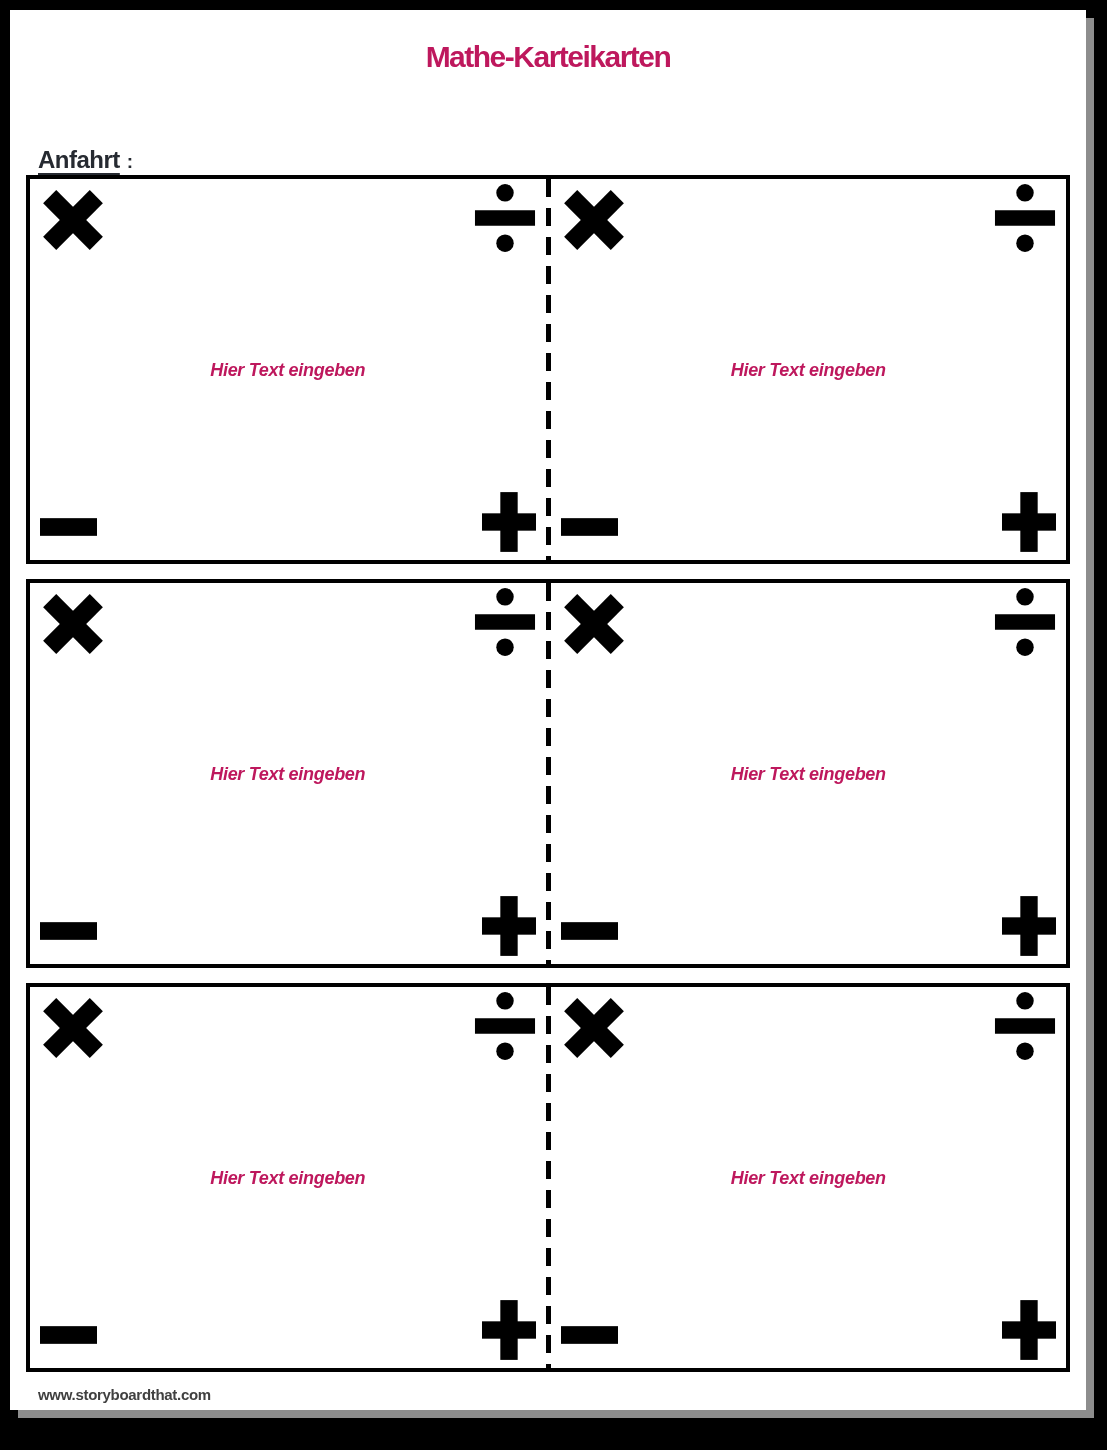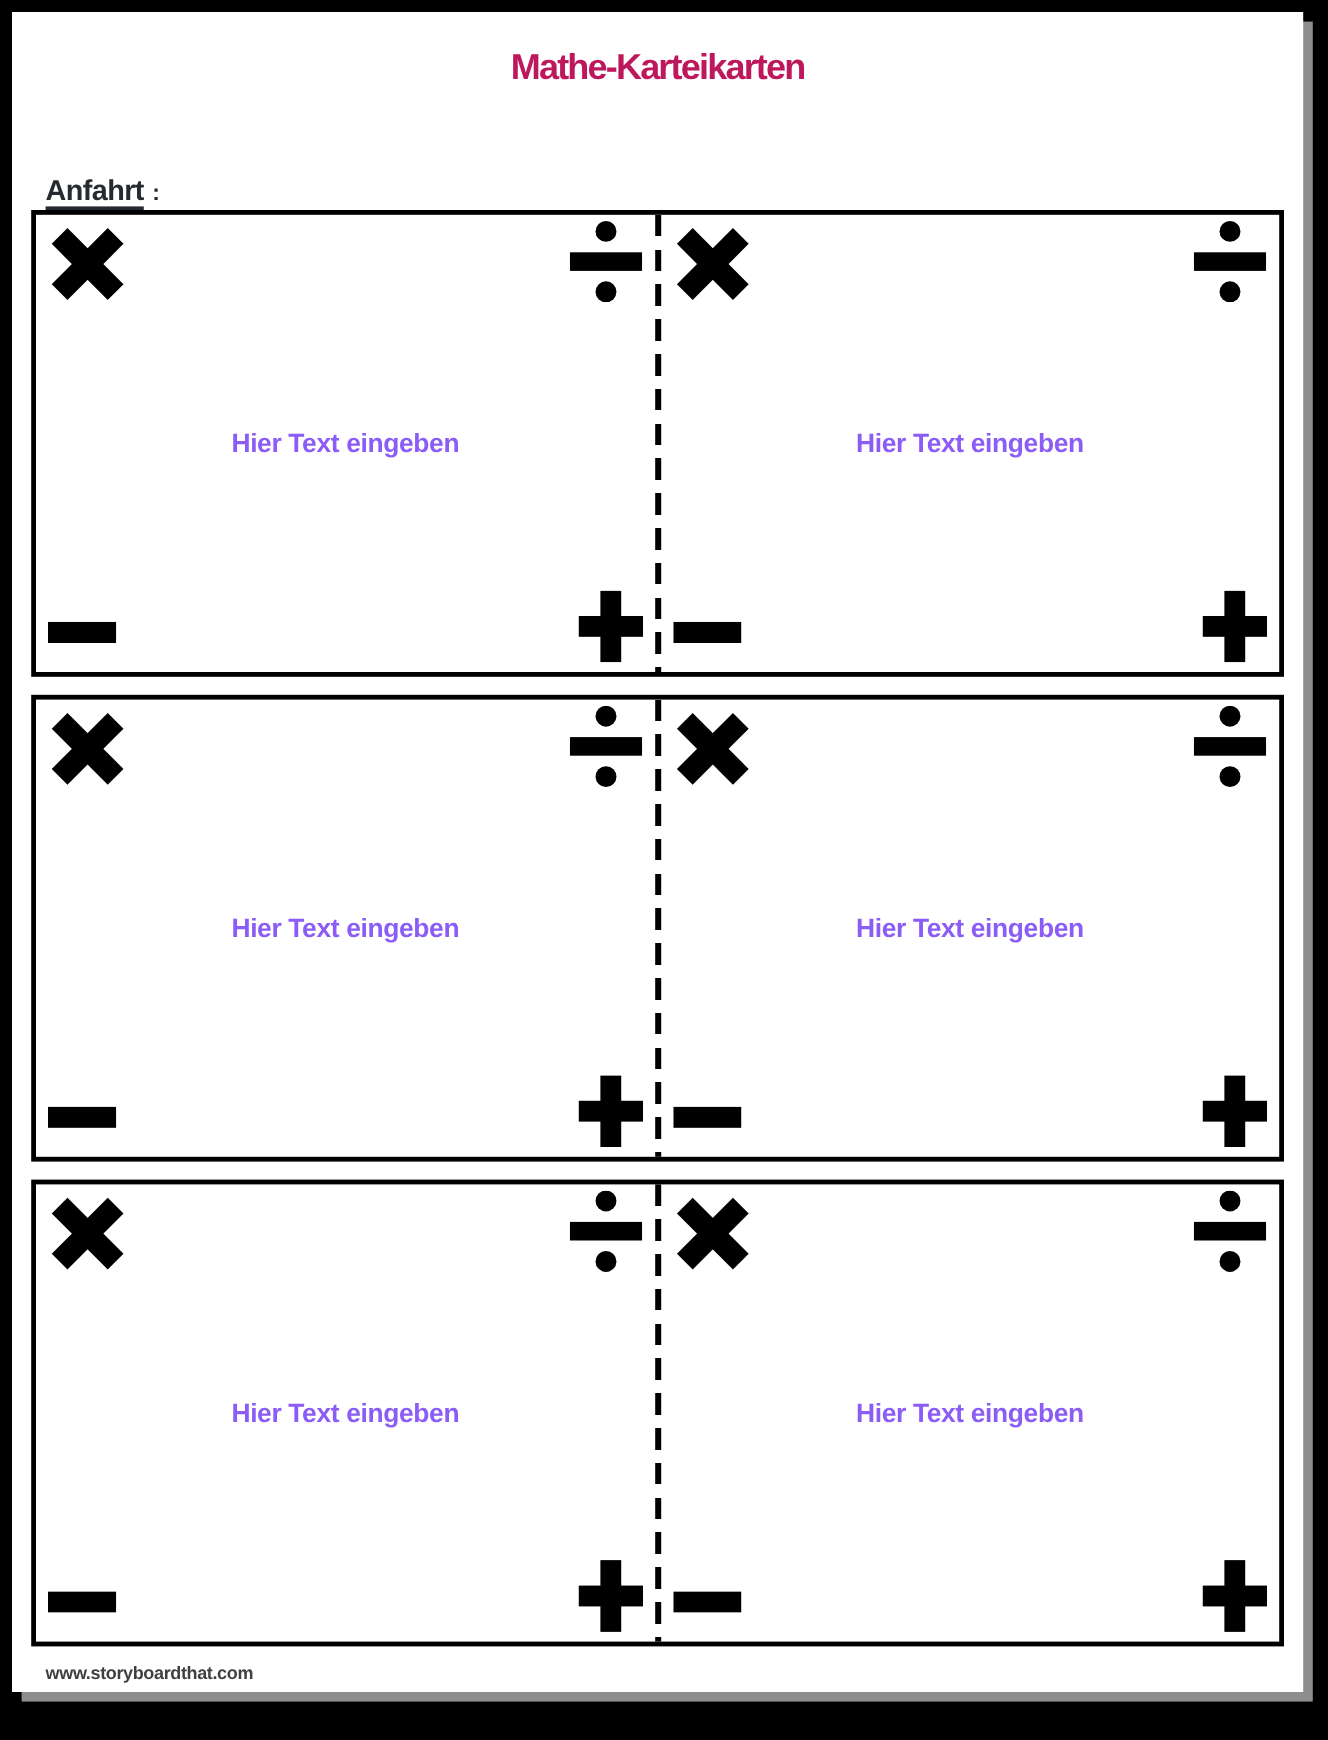--- a/index.html
+++ b/index.html
@@ -82,26 +82,27 @@
   }
   .sym.tl { top: 8px;  left: 10px; }
   .sym.tr { top: 5px;  right: 10px; }
   .sym.bl { bottom: 24px; left: 10px; }
   .sym.br { bottom: 8px;  right: 10px; }
   .cell-text {
     position: absolute;
     top: 50%;
     left: 50%;
     transform: translate(-50%, -50%);
-    font-size: 22px;
+    font-size: 18px;
     font-weight: bold;
     letter-spacing: -0.3px;
     white-space: nowrap;
-    color: #8b5cf6;
+    color: #be185d;
     cursor: text;
+    font-style: italic;
   }
   .footer-url {
     position: absolute;
     left: 28px;
     bottom: 7px;
     font-size: 15px;
     font-weight: bold;
     letter-spacing: -0.3px;
     color: #404040;
   }

